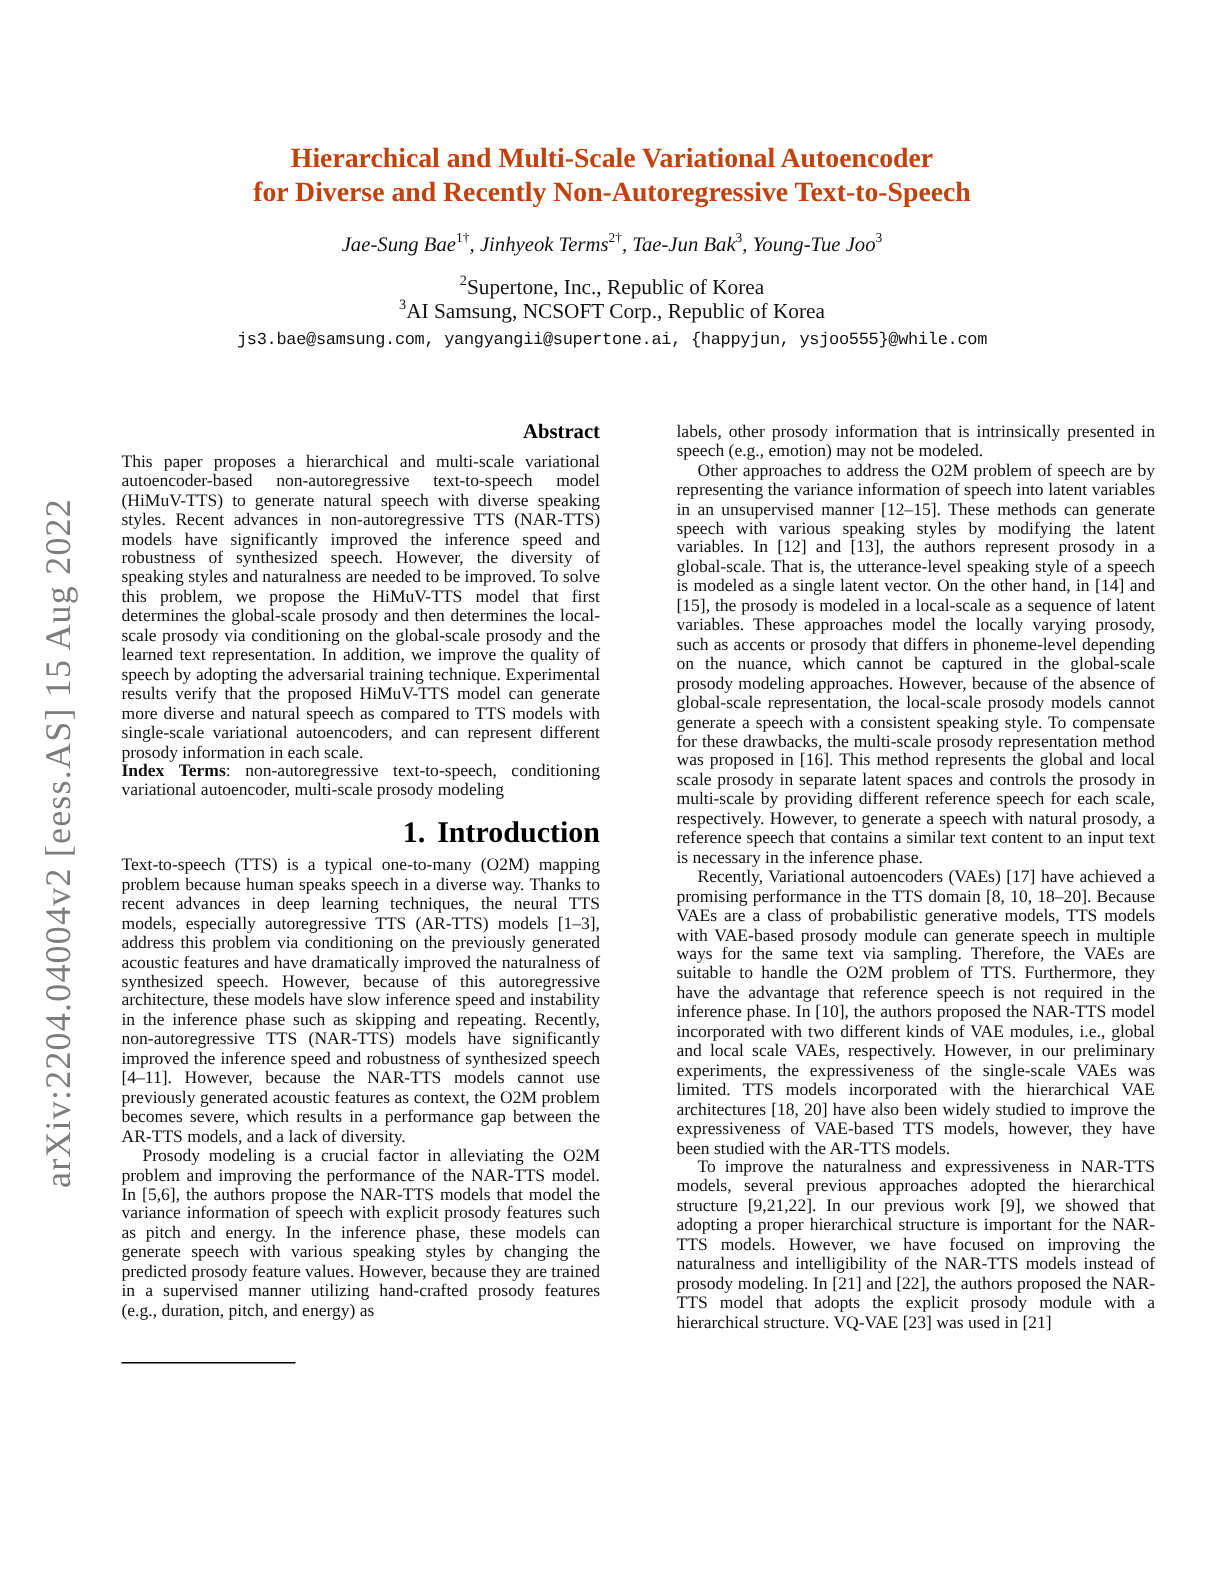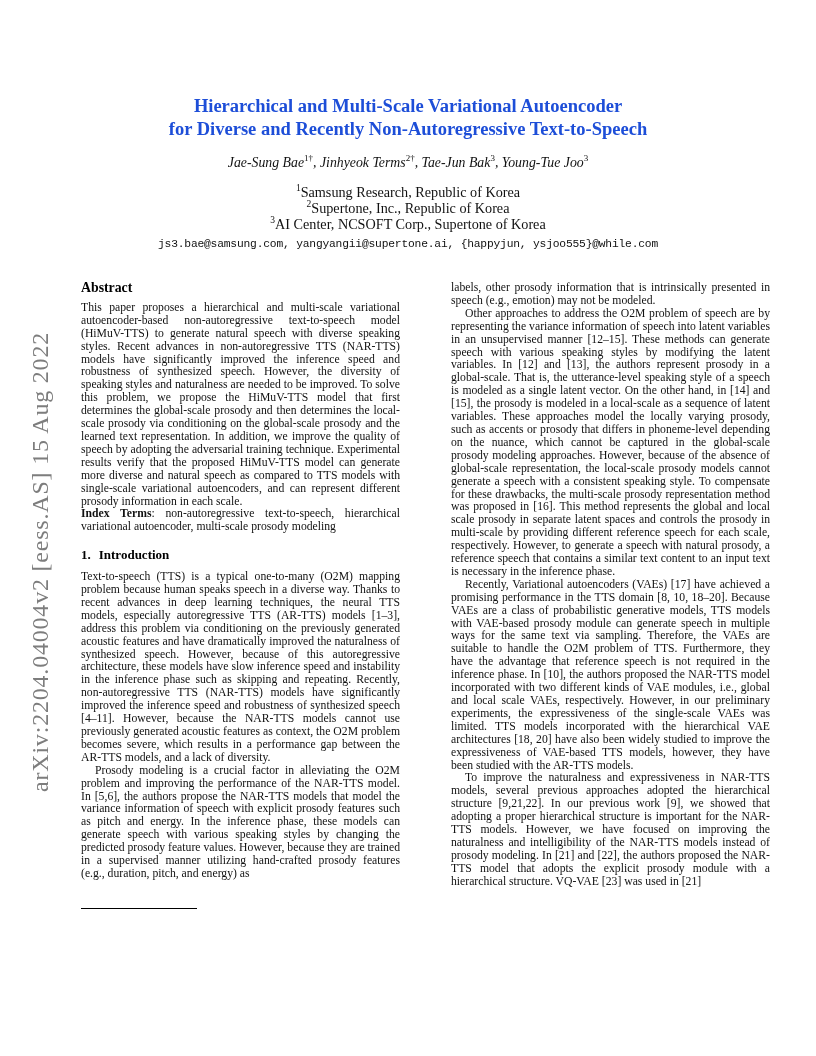--- a/index.html
+++ b/index.html
@@ -11,45 +11,45 @@
   }
   
   .watermark{
     position:absolute;left:40px;top:562px;
     transform:translate(-50%,-50%) rotate(-90deg);
     white-space:nowrap;
     font-size:24px;letter-spacing:0.8px;color:#7d7d7d;
   }
   
   .header{position:absolute;top:95px;left:34px;width:748px;text-align:center;}
-  .title{font-size:18.5px;font-weight:bold;line-height:22.5px;color:#1d4ed8;}
+  .title{font-size:18.5px;font-weight:bold;line-height:22.5px;color:#c2410c;}
   .authors{margin-top:15px;font-size:13.8px;font-style:italic;}
   .authors sup{font-size:9px;font-style:normal;}
   .affils{margin-top:13px;font-size:14.2px;line-height:16.2px;}
   .affils sup{font-size:9.5px;}
   .emails{
     margin-top:5px;
     font-family:"Liberation Mono", monospace;
     font-size:11.3px;letter-spacing:-0.2px;
   }
   
   .col{
     position:absolute;top:282px;width:319px;
     font-size:11.7px;line-height:12.9px;
     text-align:justify;
     hyphens:auto;-webkit-hyphens:auto;
   }
   .col-left{left:81px;height:662px;}
   .col-right{left:451px;height:680px;}
   .h-abstract{
-    text-align:left;font-weight:bold;font-size:13.8px;
+    text-align:right;font-weight:bold;font-size:13.8px;
     margin:0 0 7px 0;color:#000;
   }
   .h-section{
-    text-align:left;font-weight:bold;font-size:13px;
+    text-align:right;font-weight:bold;font-size:20px;
     margin:15px 0 9px 0;color:#000;
   }
   .h-section .sec-num{margin-right:8px;}
   p{margin:0;}
   p.indent{text-indent:14px;}
   .index-terms b{font-weight:bold;}
   sup{line-height:0;}
   
   .footnote{position:absolute;left:81px;top:908px;width:319px;font-size:10.8px;}
   .fn-rule{width:116px;border-top:1px solid #000;margin-bottom:3px;}
@@ -66,31 +66,30 @@
 
   <div class="header">
     <div class="title">
       <span>Hierarchical and Multi-Scale Variational Autoencoder</span><br>
       <span>for Diverse and Recently Non-Autoregressive Text-to-Speech</span>
     </div>
     <div class="authors">
       <span><span>Jae-Sung Bae</span><sup>1†</sup><span>, </span></span><span><span>Jinhyeok Terms</span><sup>2†</sup><span>, </span></span><span><span>Tae-Jun Bak</span><sup>3</sup><span>, </span></span><span><span>Young-Tue Joo</span><sup>3</sup><span></span></span>
     </div>
     <div class="affils">
-      <div><sup>1</sup><span>Samsung Research, Republic of Korea</span></div>
       <div><sup>2</sup><span>Supertone, Inc., Republic of Korea</span></div>
-      <div><sup>3</sup><span>AI Center, NCSOFT Corp., Supertone of Korea</span></div>
+      <div><sup>3</sup><span>AI Samsung, NCSOFT Corp., Republic of Korea</span></div>
     </div>
     <div class="emails">js3.bae@samsung.com, yangyangii@supertone.ai, {happyjun, ysjoo555}@while.com</div>
   </div>
 
   <div class="col col-left">
     <div class="h-abstract">Abstract</div>
     <p>This paper proposes a hierarchical and multi-scale variational autoencoder-based non-autoregressive text-to-speech model (HiMuV-TTS) to generate natural speech with diverse speaking styles. Recent advances in non-autoregressive TTS (NAR-TTS) models have significantly improved the inference speed and robustness of synthesized speech. However, the diversity of speaking styles and naturalness are needed to be improved. To solve this problem, we propose the HiMuV-TTS model that first determines the global-scale prosody and then determines the local-scale prosody via conditioning on the global-scale prosody and the learned text representation. In addition, we improve the quality of speech by adopting the adversarial training technique. Experimental results verify that the proposed HiMuV-TTS model can generate more diverse and natural speech as compared to TTS models with single-scale variational autoencoders, and can represent different prosody information in each scale.</p>
-    <p class="index-terms"><b>Index Terms</b><span>: non-autoregressive text-to-speech, hierarchical variational autoencoder, multi-scale prosody modeling</span></p>
+    <p class="index-terms"><b>Index Terms</b><span>: non-autoregressive text-to-speech, conditioning variational autoencoder, multi-scale prosody modeling</span></p>
     <div class="h-section"><span class="sec-num">1.</span><span>Introduction</span></div>
     <p>Text-to-speech (TTS) is a typical one-to-many (O2M) mapping problem because human speaks speech in a diverse way. Thanks to recent advances in deep learning techniques, the neural TTS models, especially autoregressive TTS (AR-TTS) models [1–3], address this problem via conditioning on the previously generated acoustic features and have dramatically improved the naturalness of synthesized speech. However, because of this autoregressive architecture, these models have slow inference speed and instability in the inference phase such as skipping and repeating. Recently, non-autoregressive TTS (NAR-TTS) models have significantly improved the inference speed and robustness of synthesized speech [4–11]. However, because the NAR-TTS models cannot use previously generated acoustic features as context, the O2M problem becomes severe, which results in a performance gap between the AR-TTS models, and a lack of diversity.</p>
     <p class="indent">Prosody modeling is a crucial factor in alleviating the O2M problem and improving the performance of the NAR-TTS model. In [5,6], the authors propose the NAR-TTS models that model the variance information of speech with explicit prosody features such as pitch and energy. In the inference phase, these models can generate speech with various speaking styles by changing the predicted prosody feature values. However, because they are trained in a supervised manner utilizing hand-crafted prosody features (e.g., duration, pitch, and energy) as</p>
   </div>
 
   <div class="col col-right">
     <p>labels, other prosody information that is intrinsically presented in speech (e.g., emotion) may not be modeled.</p>
     <p class="indent">Other approaches to address the O2M problem of speech are by representing the variance information of speech into latent variables in an unsupervised manner [12–15]. These methods can generate speech with various speaking styles by modifying the latent variables. In [12] and [13], the authors represent prosody in a global-scale. That is, the utterance-level speaking style of a speech is modeled as a single latent vector. On the other hand, in [14] and [15], the prosody is modeled in a local-scale as a sequence of latent variables. These approaches model the locally varying prosody, such as accents or prosody that differs in phoneme-level depending on the nuance, which cannot be captured in the global-scale prosody modeling approaches. However, because of the absence of global-scale representation, the local-scale prosody models cannot generate a speech with a consistent speaking style. To compensate for these drawbacks, the multi-scale prosody representation method was proposed in [16]. This method represents the global and local scale prosody in separate latent spaces and controls the prosody in multi-scale by providing different reference speech for each scale, respectively. However, to generate a speech with natural prosody, a reference speech that contains a similar text content to an input text is necessary in the inference phase.</p>
     <p class="indent">Recently, Variational autoencoders (VAEs) [17] have achieved a promising performance in the TTS domain [8, 10, 18–20]. Because VAEs are a class of probabilistic generative models, TTS models with VAE-based prosody module can generate speech in multiple ways for the same text via sampling. Therefore, the VAEs are suitable to handle the O2M problem of TTS. Furthermore, they have the advantage that reference speech is not required in the inference phase. In [10], the authors proposed the NAR-TTS model incorporated with two different kinds of VAE modules, i.e., global and local scale VAEs, respectively. However, in our preliminary experiments, the expressiveness of the single-scale VAEs was limited. TTS models incorporated with the hierarchical VAE architectures [18, 20] have also been widely studied to improve the expressiveness of VAE-based TTS models, however, they have been studied with the AR-TTS models.</p>
     <p class="indent">To improve the naturalness and expressiveness in NAR-TTS models, several previous approaches adopted the hierarchical structure [9,21,22]. In our previous work [9], we showed that adopting a proper hierarchical structure is important for the NAR-TTS models. However, we have focused on improving the naturalness and intelligibility of the NAR-TTS models instead of prosody modeling. In [21] and [22], the authors proposed the NAR-TTS model that adopts the explicit prosody module with a hierarchical structure. VQ-VAE [23] was used in [21]</p>

